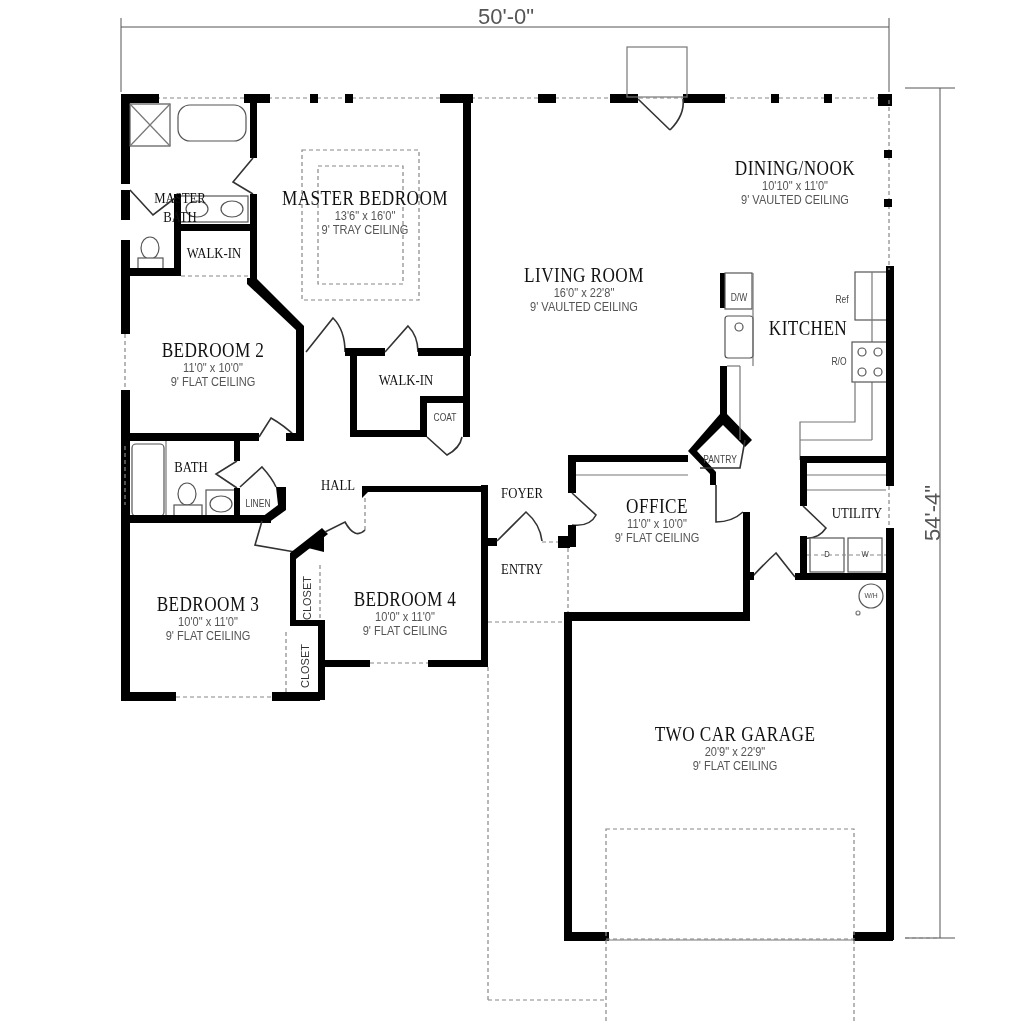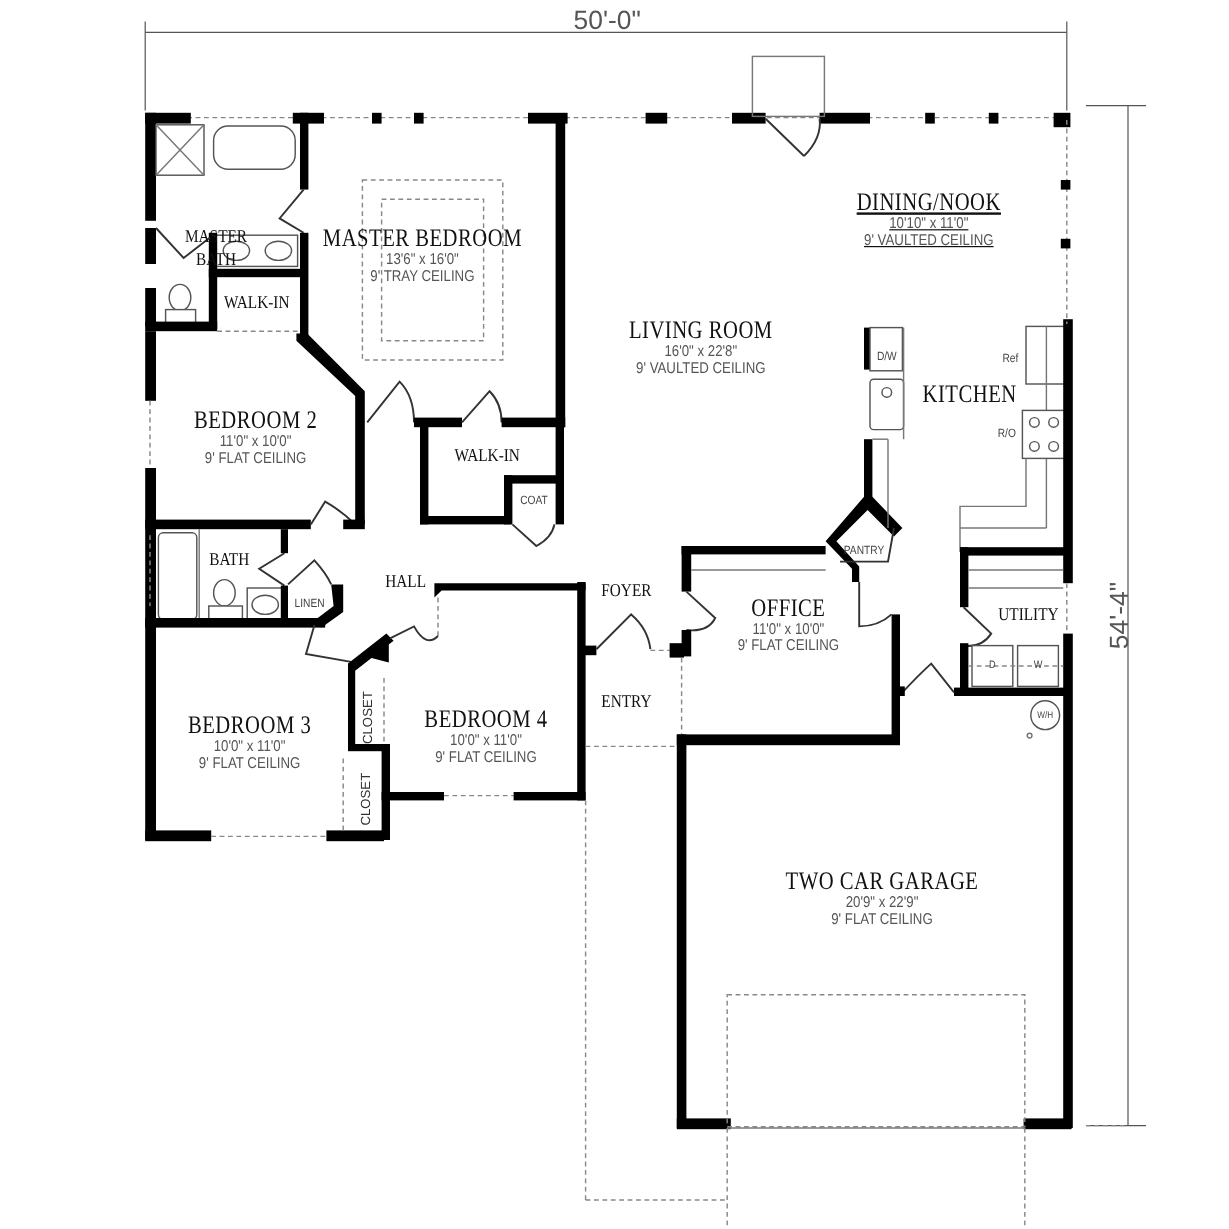--- a/index.html
+++ b/index.html
@@ -233,37 +233,37 @@
 </svg>
 
 <div class="dimtext" style="left:478px;top:4px;">50'-0"</div>
 <div class="dimtext" style="left:905px;top:500px;transform:rotate(-90deg);">54'-4"</div>
 
 <div class="lbl" style="left:180px;top:152px;margin-top:39px;">
   <span class="small-name">MASTER</span>
   <span class="small-name" style="margin-top:4px;">BATH</span>
 </div>
 
-<div class="lbl" style="left:352px;top:188px;">
+<div class="lbl" style="left:365px;top:188px;">
   <span class="name">MASTER BEDROOM</span>
   <span class="sub">13'6" x 16'0"</span>
   <span class="sub">9' TRAY CEILING</span>
 </div>
 
 <div class="lbl" style="left:214px;top:246px;">
   <span class="small-name">WALK-IN</span>
 </div>
 
 <div class="lbl" style="left:584px;top:265px;">
   <span class="name">LIVING ROOM</span>
   <span class="sub">16'0" x 22'8"</span>
   <span class="sub">9' VAULTED CEILING</span>
 </div>
 
-<div class="lbl" style="left:774px;top:158px;text-decoration:underline;">
+<div class="lbl" style="left:795px;top:158px;">
   <span class="name">DINING/NOOK</span>
   <span class="sub">10'10" x 11'0"</span>
   <span class="sub">9' VAULTED CEILING</span>
 </div>
 
 <div class="lbl" style="left:808px;top:318px;">
   <span class="name">KITCHEN</span>
 </div>
 
 <div class="lbl" style="left:213px;top:340px;">
@@ -285,21 +285,21 @@
 <div class="tiny" style="left:258px;top:498px;">LINEN</div>
 
 <div class="lbl" style="left:338px;top:478px;">
   <span class="small-name">HALL</span>
 </div>
 
 <div class="lbl" style="left:522px;top:486px;font-family:Liberation Serif, serif;">
   <span class="small-name">FOYER</span>
 </div>
 
-<div class="lbl" style="left:522px;top:562px;margin-top:16px;">
+<div class="lbl" style="left:522px;top:562px;">
   <span class="small-name">ENTRY</span>
 </div>
 
 <div class="lbl" style="left:657px;top:496px;">
   <span class="name">OFFICE</span>
   <span class="sub">11'0" x 10'0"</span>
   <span class="sub">9' FLAT CEILING</span>
 </div>
 
 <div class="tiny" style="left:720px;top:454px;">PANTRY</div>

